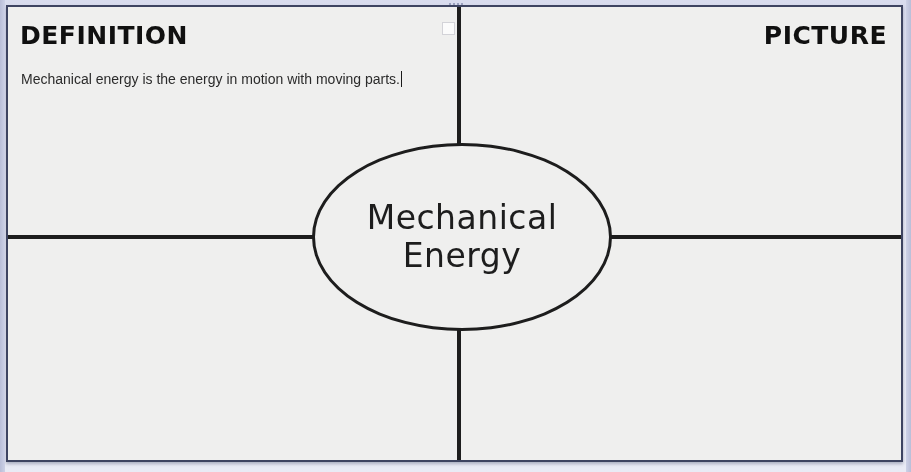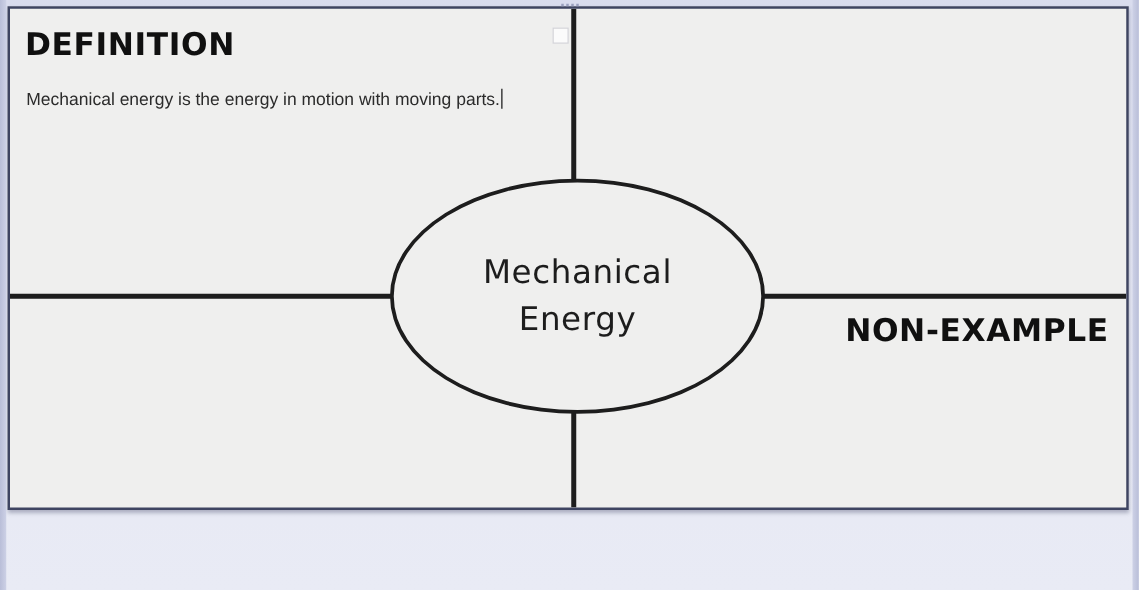--- a/index.html
+++ b/index.html
@@ -34,21 +34,21 @@
   }
   .rail.left  { left: 0; }
   .rail.right { right: 0; background: linear-gradient(270deg, #b9bed8, #cdd1e6); }
 
   
   #page {
     position: absolute;
     left: 6px;
     top: 5px;
     width: 897px;
-    height: 403px;
+    height: 457px;
     background: #efefee;
     border: 2px solid #3e4461;
     box-sizing: border-box;
     box-shadow: 0 2px 3px rgba(60,66,98,.35);
     overflow: hidden;
   }
 
   
   .divider-v {
     position: absolute;
@@ -135,21 +135,21 @@
     box-sizing: border-box;
   }
   #center-label {
     position: absolute;
     inset: 0;
     display: flex;
     align-items: center;
     justify-content: center;
     text-align: center;
     font-family: "DejaVu Sans", sans-serif;
-    font-size: 26px;
+    font-size: 33px;
     line-height: 38px;
     letter-spacing: 0.5px;
     color: #1d1d1d;
     padding: 0 26px;
     box-sizing: border-box;
   }
 
   
   #top-handle {
     position: absolute;
@@ -185,23 +185,23 @@
     <i></i>
   </div>
 
   <div id="page">
 
     <div class="divider-v"></div>
     <div class="divider-h"></div>
 
     <div class="quad-label" id="label-definition">DEFINITION</div>
 
-
-
-    <div class="quad-label" id="label-nonexample">NON-EXAMPLE</div>
+    <div class="quad-label" id="label-picture">PICTURE</div>
+
+
 
     <div id="definition-text"><span>Mechanical energy is the energy in motion with moving parts.</span><span class="caret"></span></div>
 
     <div id="text-nub"></div>
 
     <div id="center-node">
       <div id="center-ellipse"></div>
       <div id="center-label">Mechanical Energy</div>
     </div>
 

